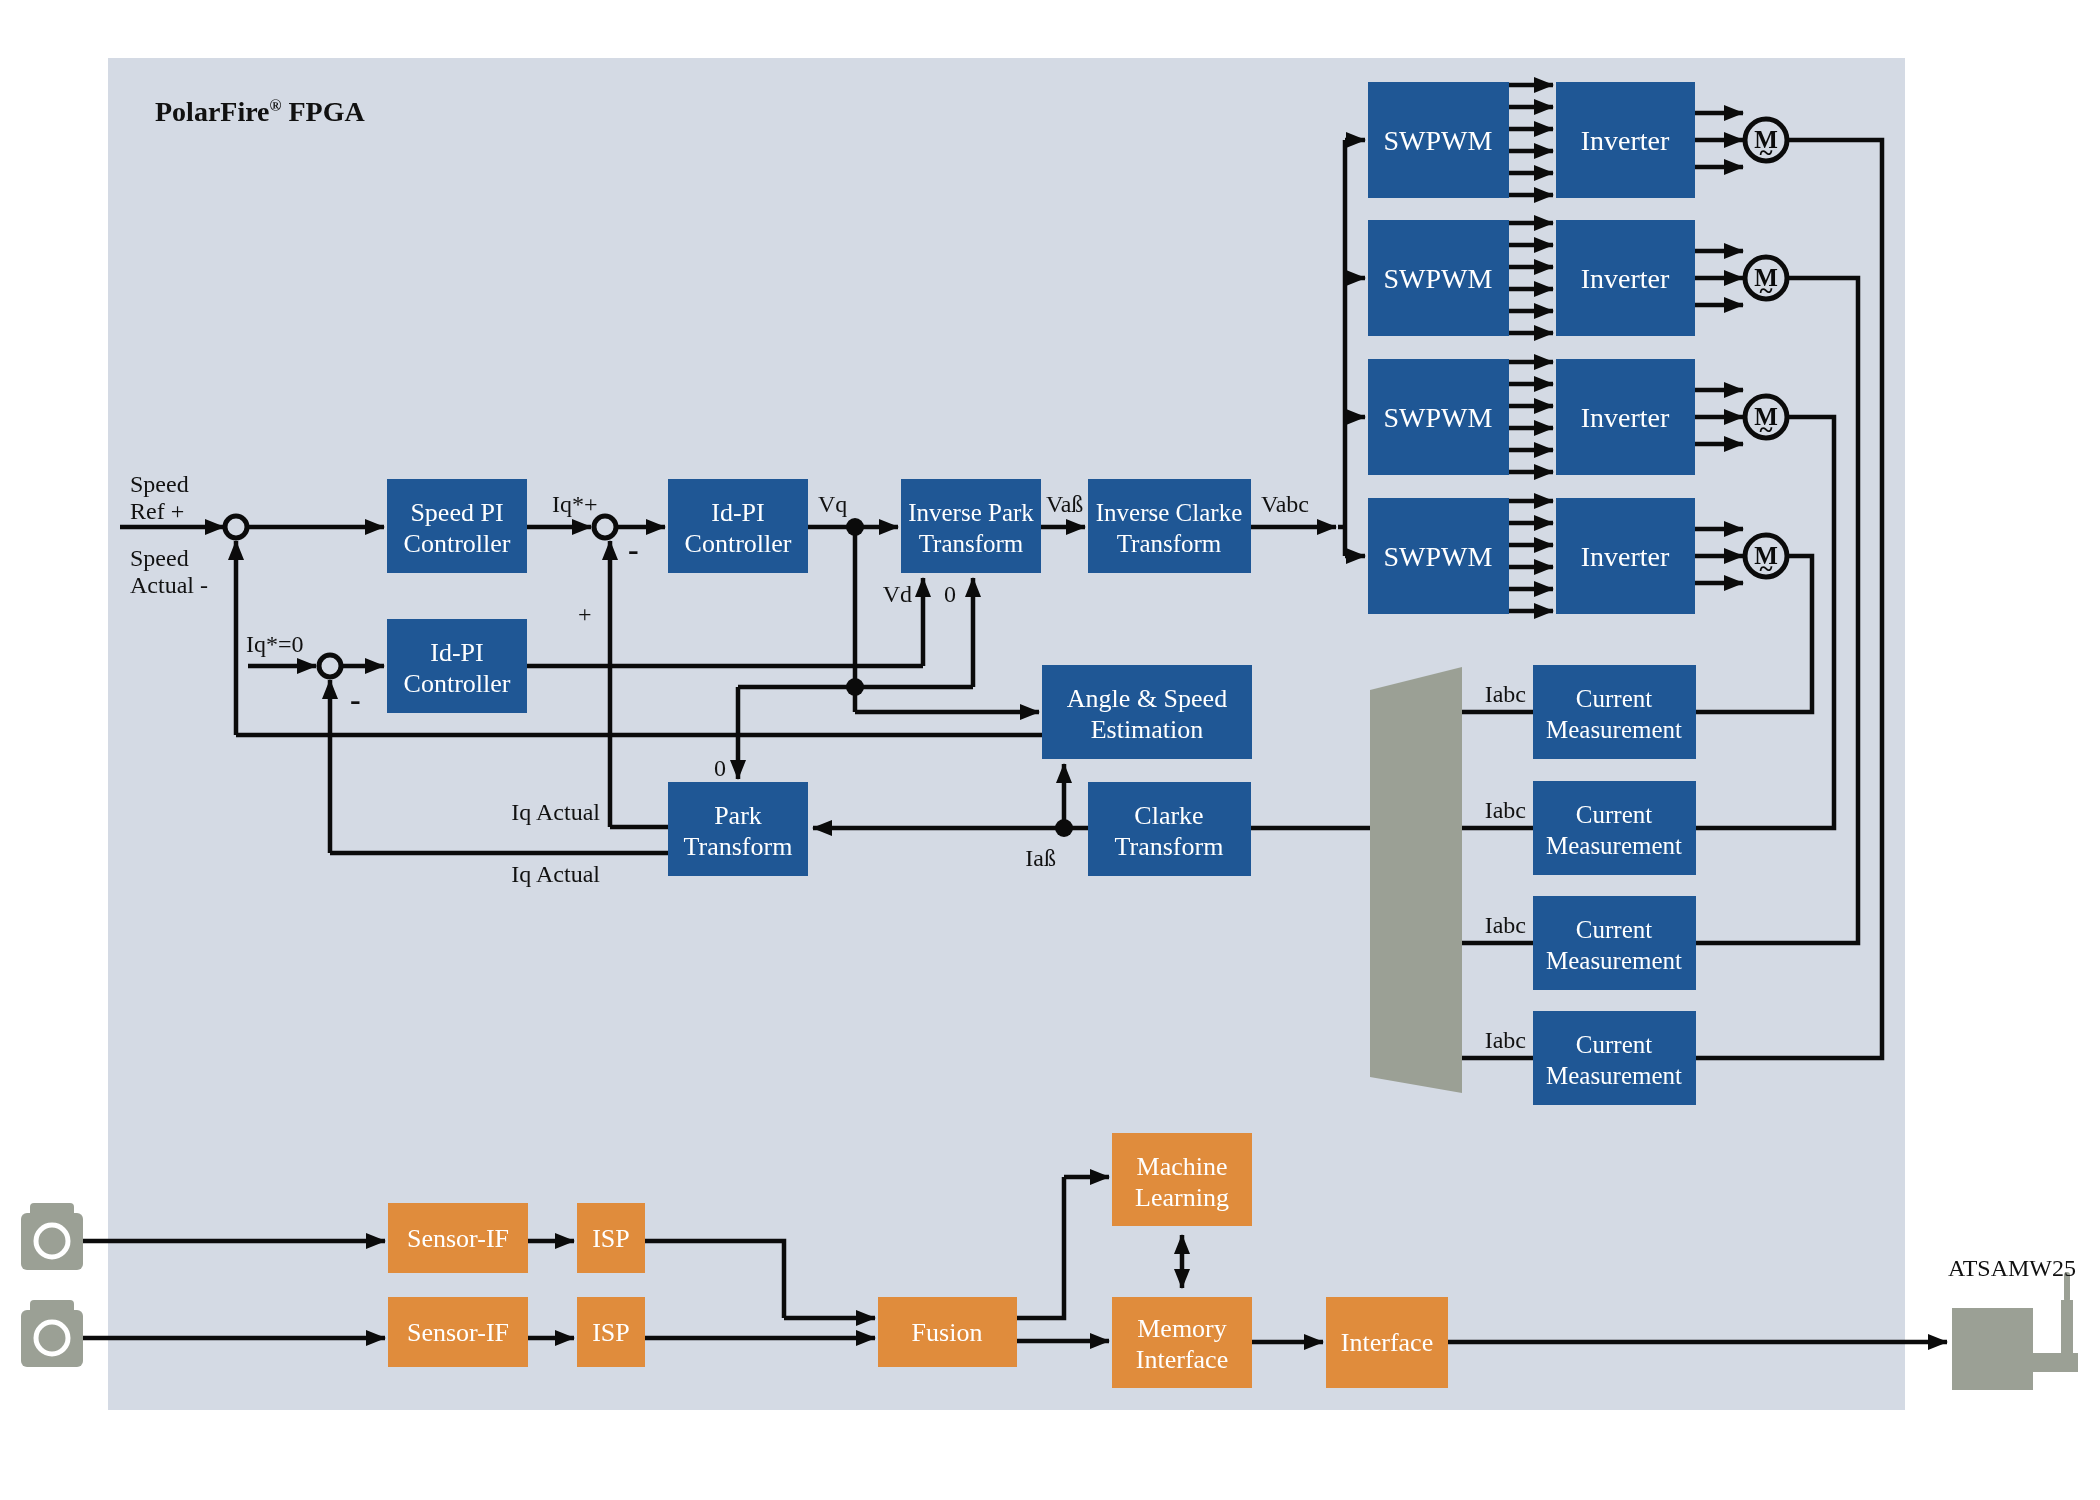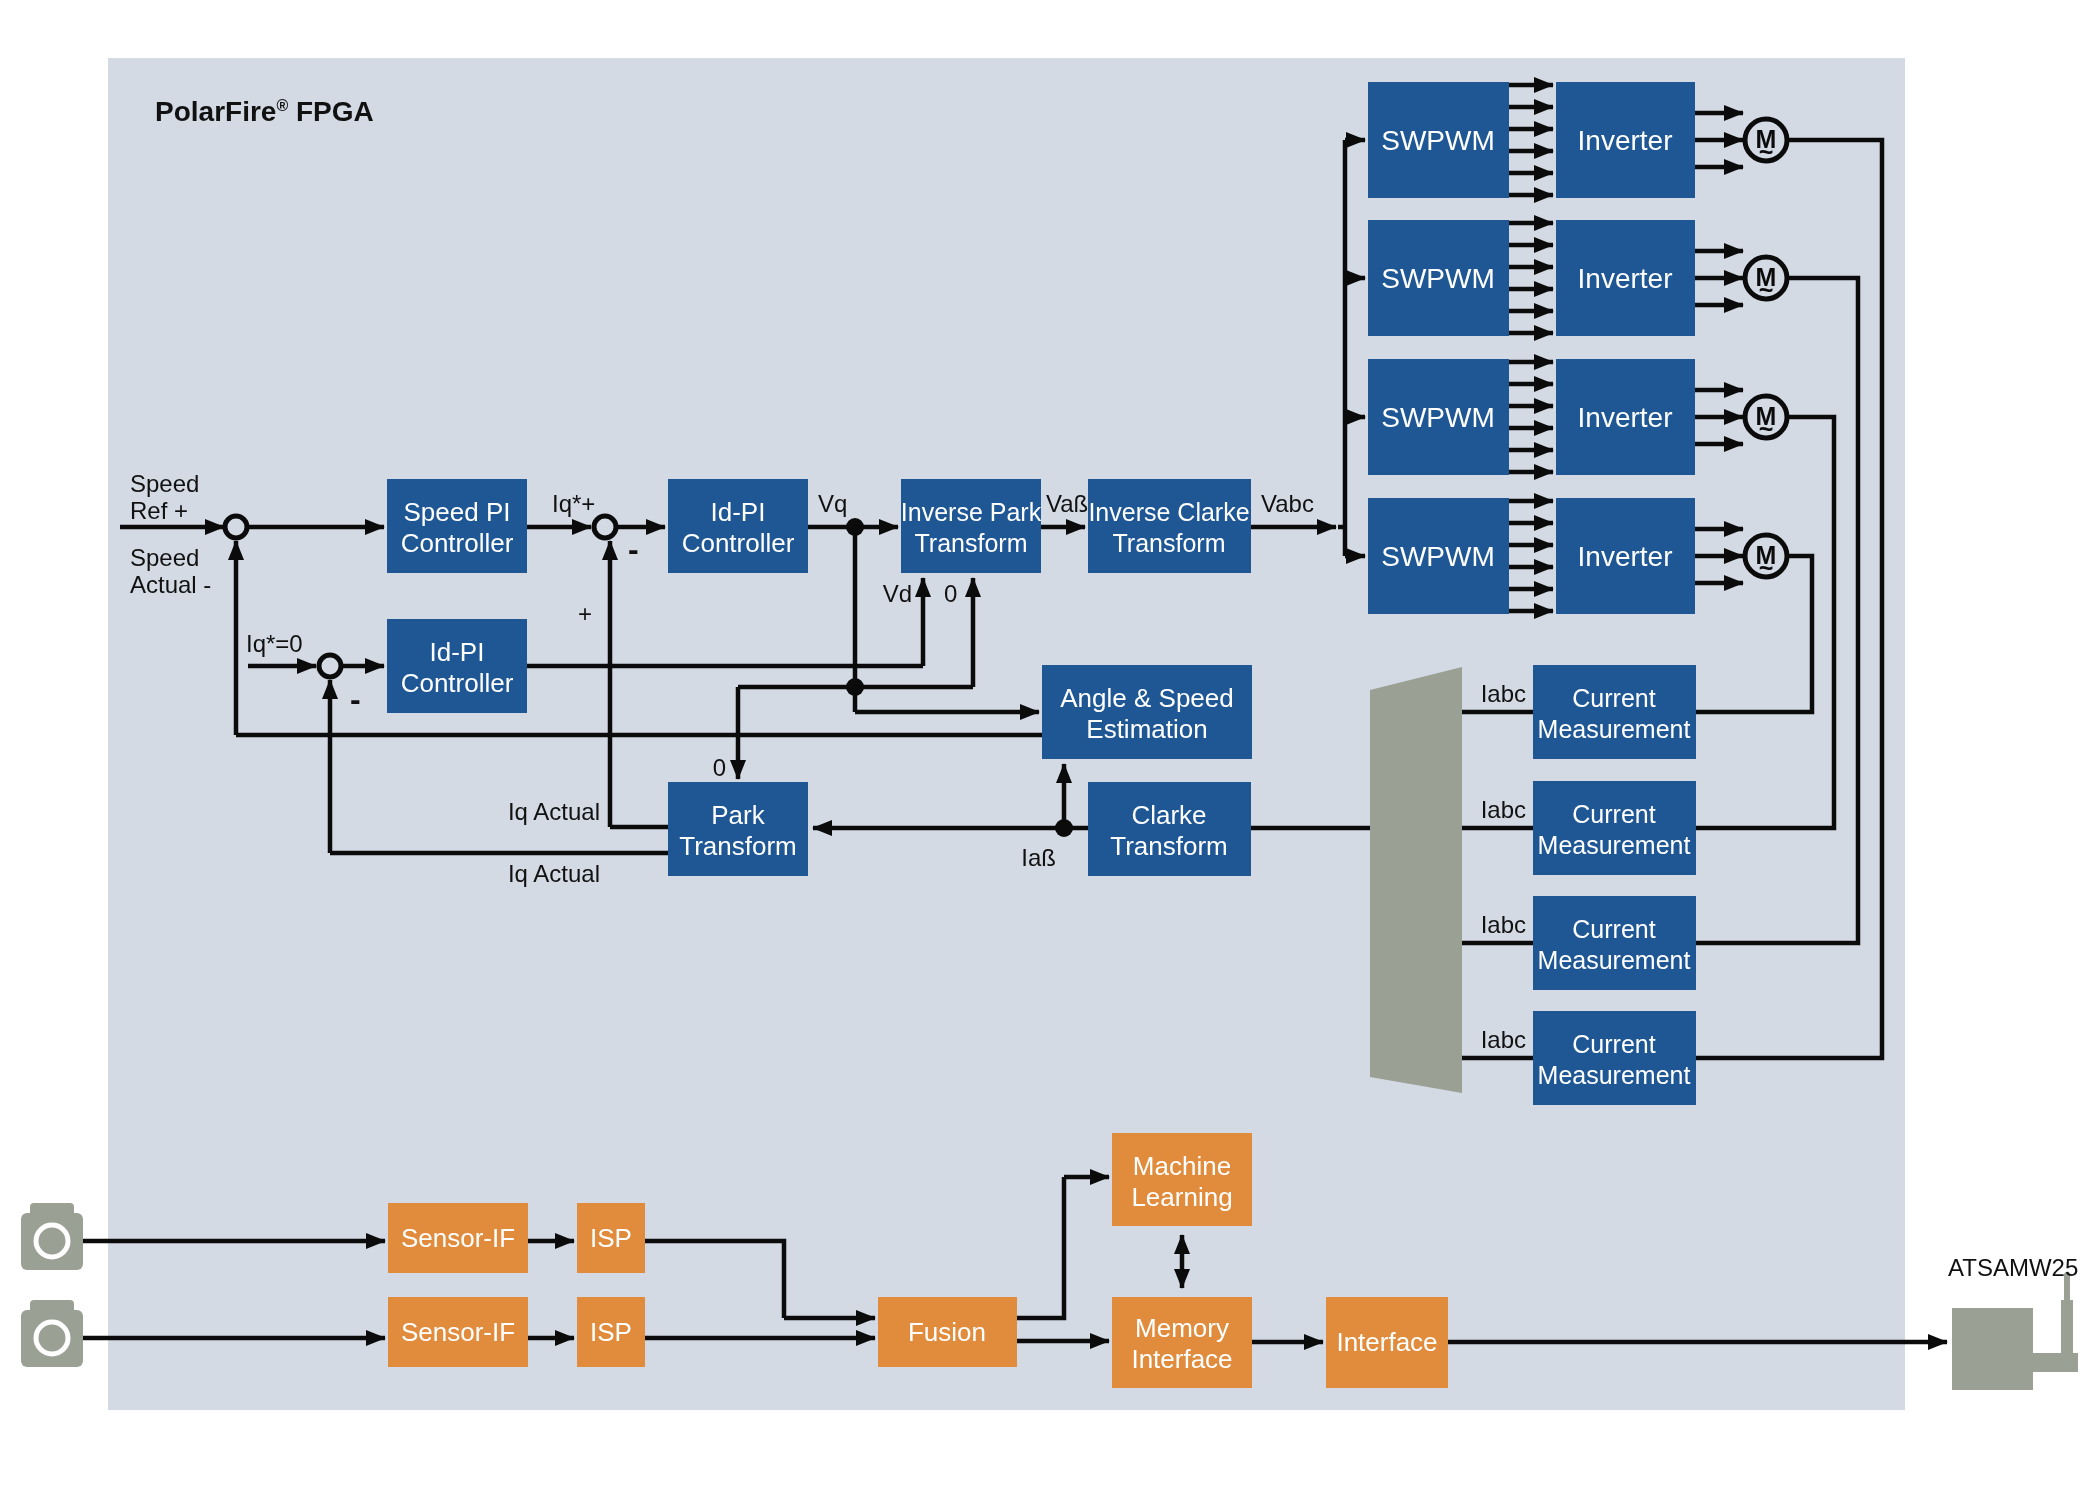--- a/index.html
+++ b/index.html
@@ -1,17 +1,17 @@
 <!DOCTYPE html>
 <html><head>
 <meta charset="utf-8">
 <style>
   html,body{margin:0;padding:0;background:#ffffff;}
   .stage{position:relative;width:2100px;height:1468px;background:#ffffff;overflow:hidden;
-         font-family:Liberation Sans, sans-serif;}
+         font-family:Liberation Serif, serif;}
   svg{display:block}
   .wire{stroke:#0b0b0b;stroke-width:4.5;fill:none;}
   .ae{marker-end:url(#ah);}
   .as{marker-start:url(#ah);}
   .blk{fill:#1f5795;}
   .org{fill:#e08c3c;}
   .gry{fill:#9ba095;}
   .boxtxt{fill:#ffffff;font-size:26px;}
   .boxtxt25{fill:#ffffff;font-size:25px;}
   .boxtxt28{fill:#ffffff;font-size:28px;}

